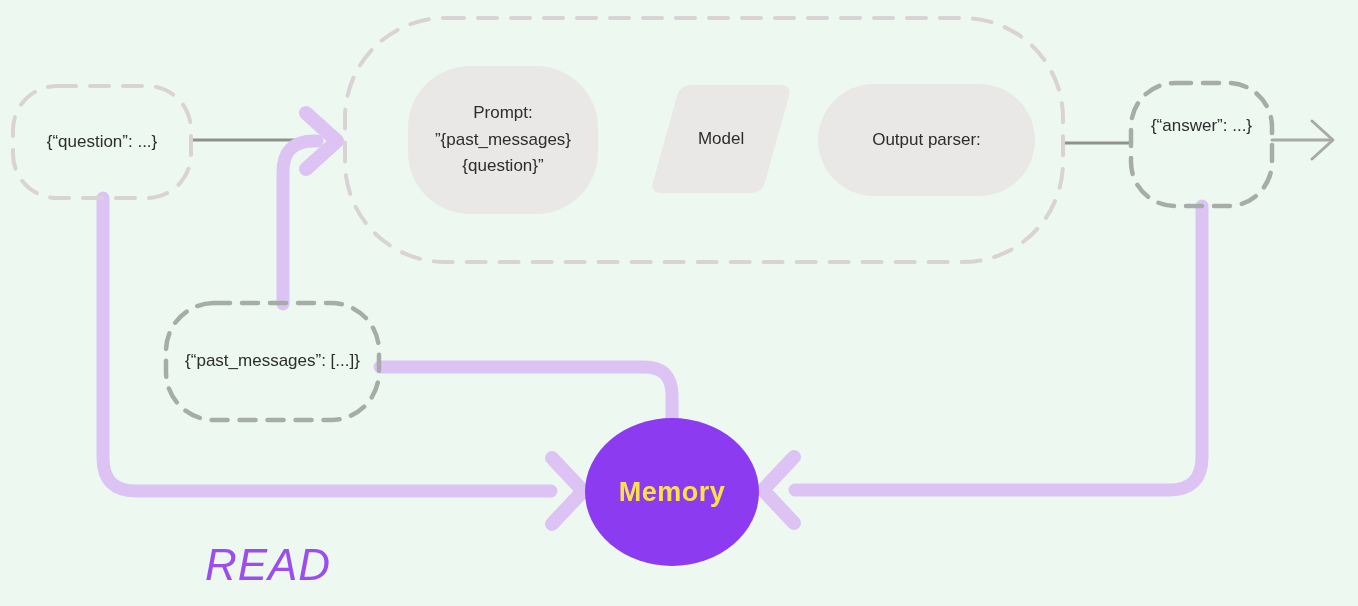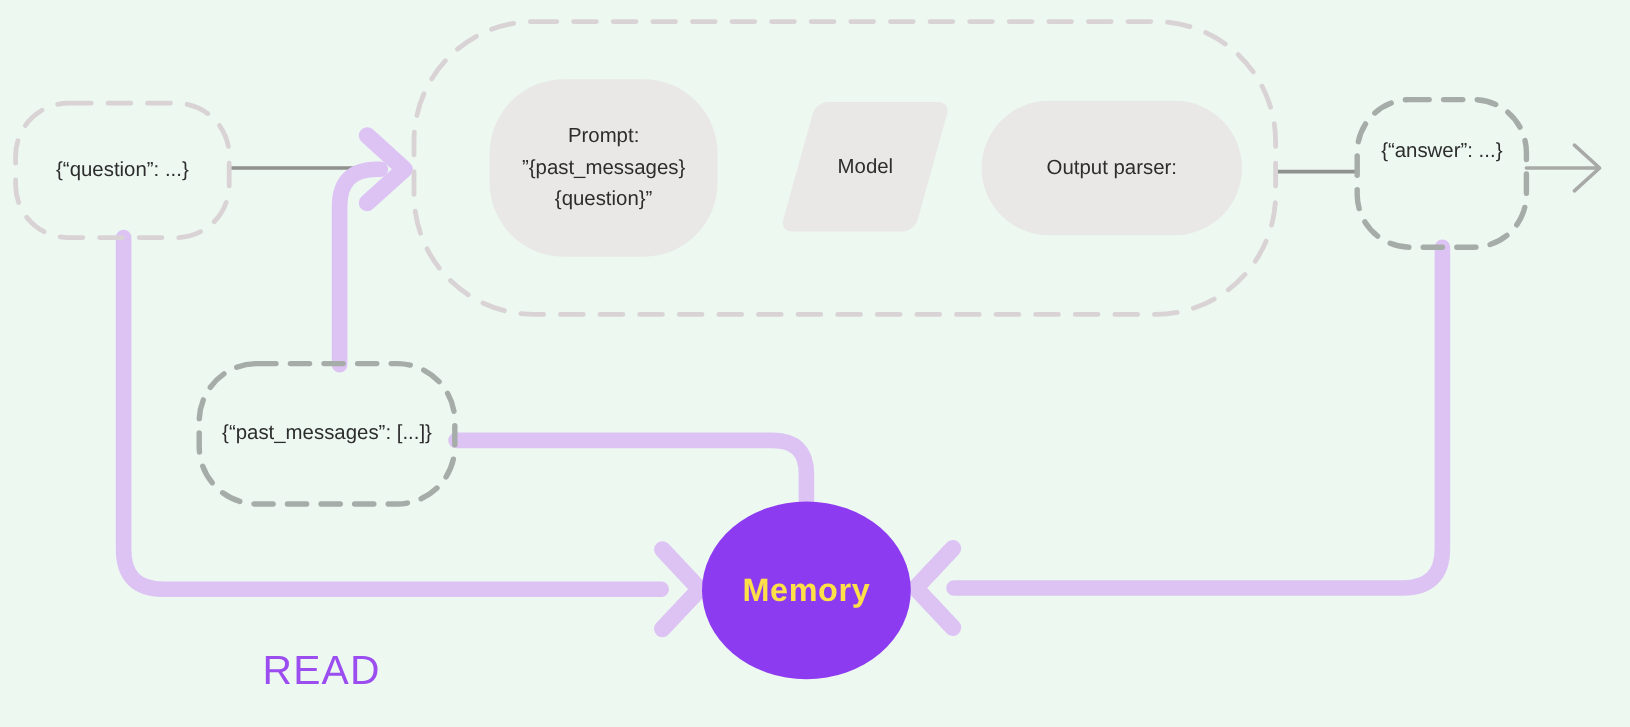--- a/index.html
+++ b/index.html
@@ -53,21 +53,21 @@
   #answer-label{left:1131px;top:65px;width:141px;height:123px;}
 
   #memory-node{
     position:absolute;z-index:2;left:585px;top:418px;width:174px;height:148px;
     background:var(--memory-fill);border-radius:50%;
     display:flex;align-items:center;justify-content:center;
     color:#fde047;font-size:27px;font-weight:bold;letter-spacing:.5px;
   }
   .flow-word{
     position:absolute;z-index:3;width:200px;text-align:center;
-    color:var(--read-write-text);font-size:34px;font-weight:500;letter-spacing:1px;
+    color:var(--read-write-text);font-size:44px;font-weight:500;letter-spacing:1px;font-style:italic;
   }
   #read-label{left:168px;top:540px;}
   #write-label{left:910px;top:540px;}
 </style>
 </head>
 <body>
 
 <div id="stage">
 
   <svg class="layer" width="1358" height="606" viewBox="0 0 1358 606">

